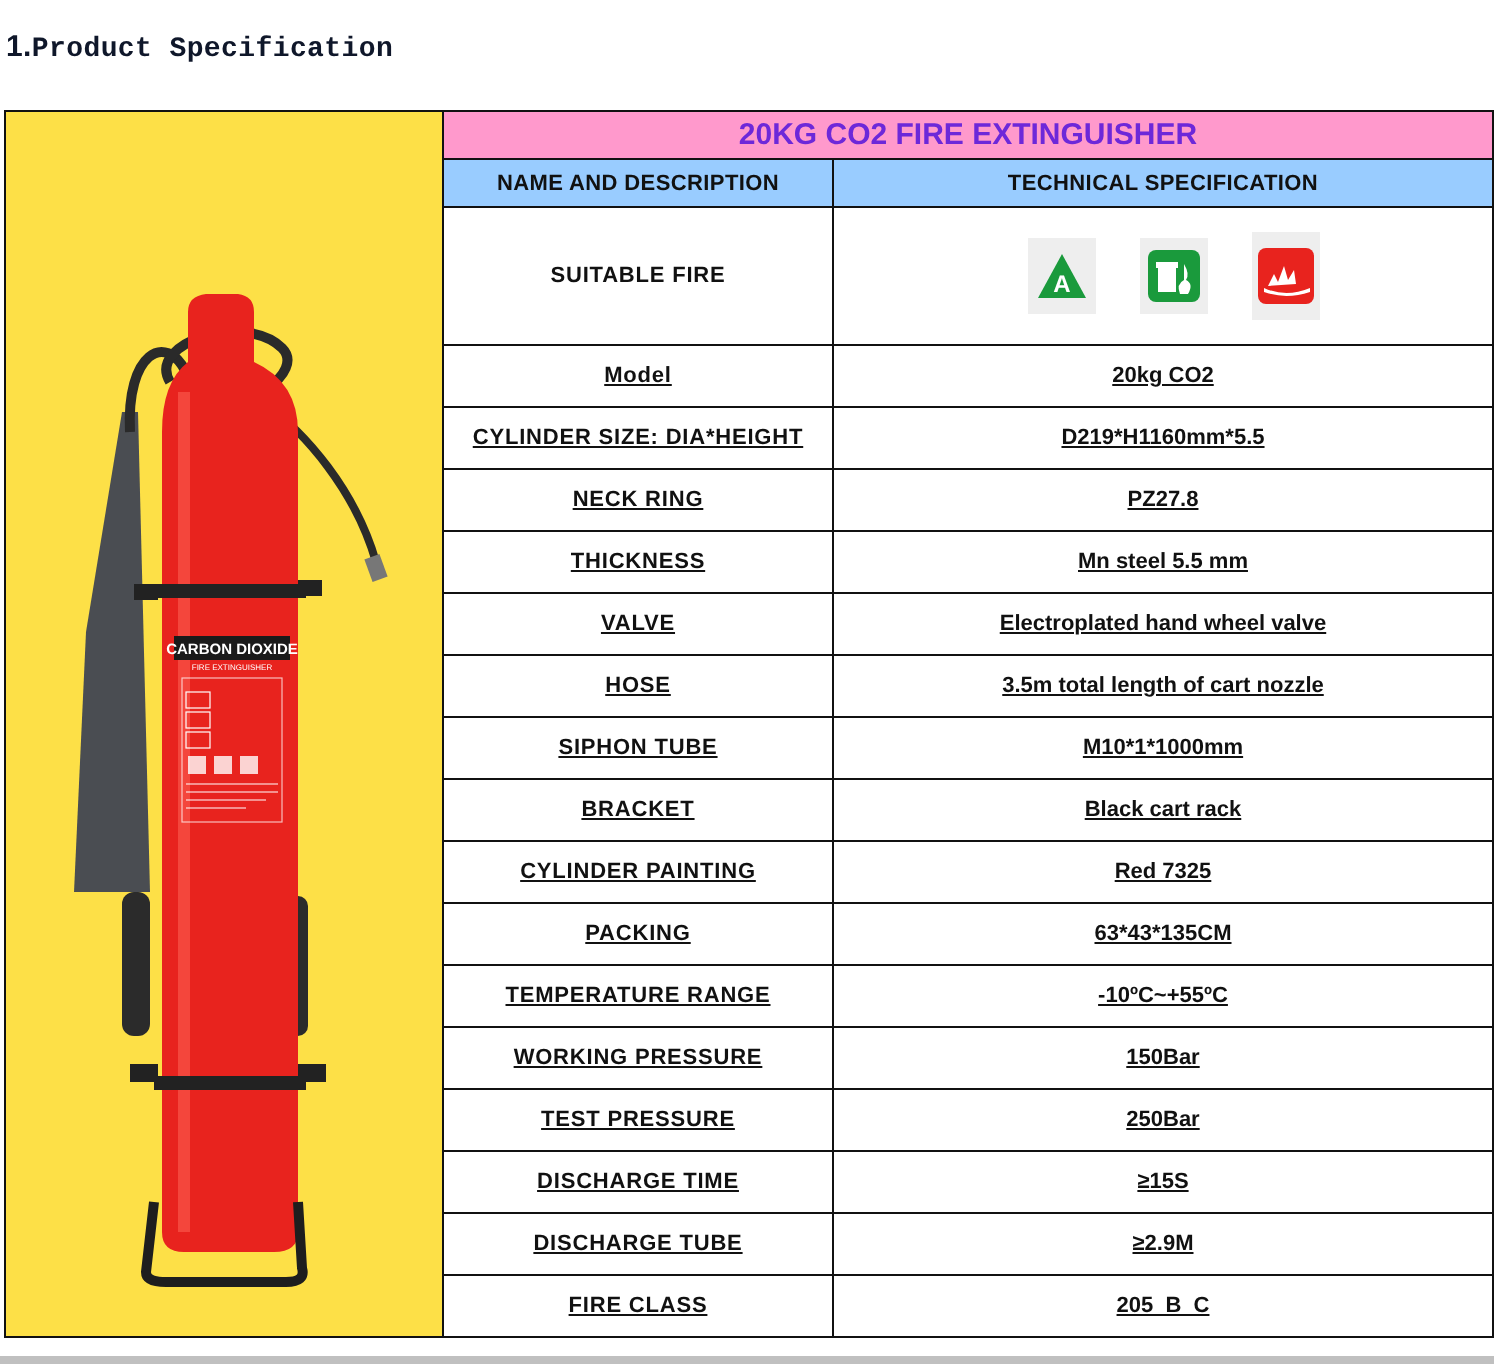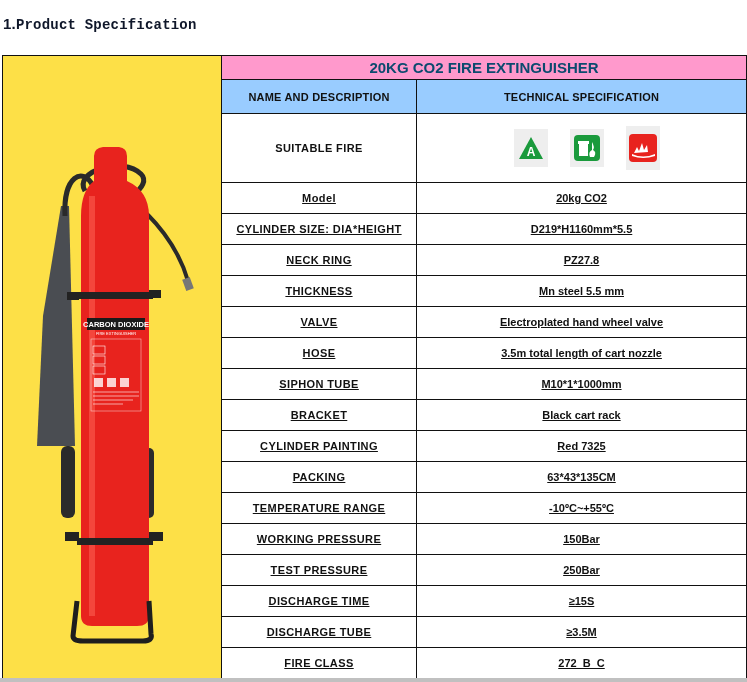--- a/index.html
+++ b/index.html
@@ -16,24 +16,24 @@
   .spec-table {
     position: absolute; left: 2px; top: 55px; width: 744px; height: 601px;
     border-collapse: collapse; table-layout: fixed;
   }
   .spec-table td { border: 1.5px solid #111; text-align: center; vertical-align: middle; }
   .spec-table col.c-img { width: 219px; }
   .spec-table col.c-name { width: 195px; }
   .spec-table col.c-spec { width: 330px; }
 
   .title-cell {
-    background: #ff99cc; font-size: 15px; font-weight: bold; height: 24px; color: #0c4a6e;
+    background: #ff99cc; font-size: 15px; font-weight: bold; height: 24px; color: #6d28d9;
   }
   .head-cell {
-    background: #99ccff; font-size: 11px; font-weight: bold; height: 34px; color: #111; letter-spacing: 0.2px;
+    background: #99ccff; font-size: 11px; font-weight: bold; height: 24px; color: #111; letter-spacing: 0.2px;
   }
   .name-cell { font-size: 11px; font-weight: bold; letter-spacing: 0.4px; color: #111; }
   .spec-cell { font-size: 11px; font-weight: bold; color: #111; }
   .row-fire td { height: 69px; }
   .row-std td { height: 31px; text-decoration: underline; }
 
   .img-cell { background: #fde047; position: relative; padding: 0; }
   .img-cell svg { position: absolute; left: 0; top: 0; }
 
   .fire-icons { display: flex; justify-content: center; align-items: center; gap: 22px; padding-left: 10px; }
@@ -183,22 +183,22 @@
     <tr class="row-std">
       <td class="name-cell">TEST PRESSURE</td>
       <td class="spec-cell">250Bar</td>
     </tr>
     <tr class="row-std">
       <td class="name-cell">DISCHARGE TIME</td>
       <td class="spec-cell">≥15S</td>
     </tr>
     <tr class="row-std">
       <td class="name-cell">DISCHARGE TUBE</td>
-      <td class="spec-cell">≥3.5M</td>
+      <td class="spec-cell">≥2.9M</td>
     </tr>
     <tr class="row-std">
       <td class="name-cell">FIRE CLASS</td>
-      <td class="spec-cell" style="white-space: pre;">272  B  C</td>
+      <td class="spec-cell" style="white-space: pre;">205  B  C</td>
     </tr>
   </tbody>
 </table>
 
 <div class="bottom-bar"></div>
 
 </body></html>

